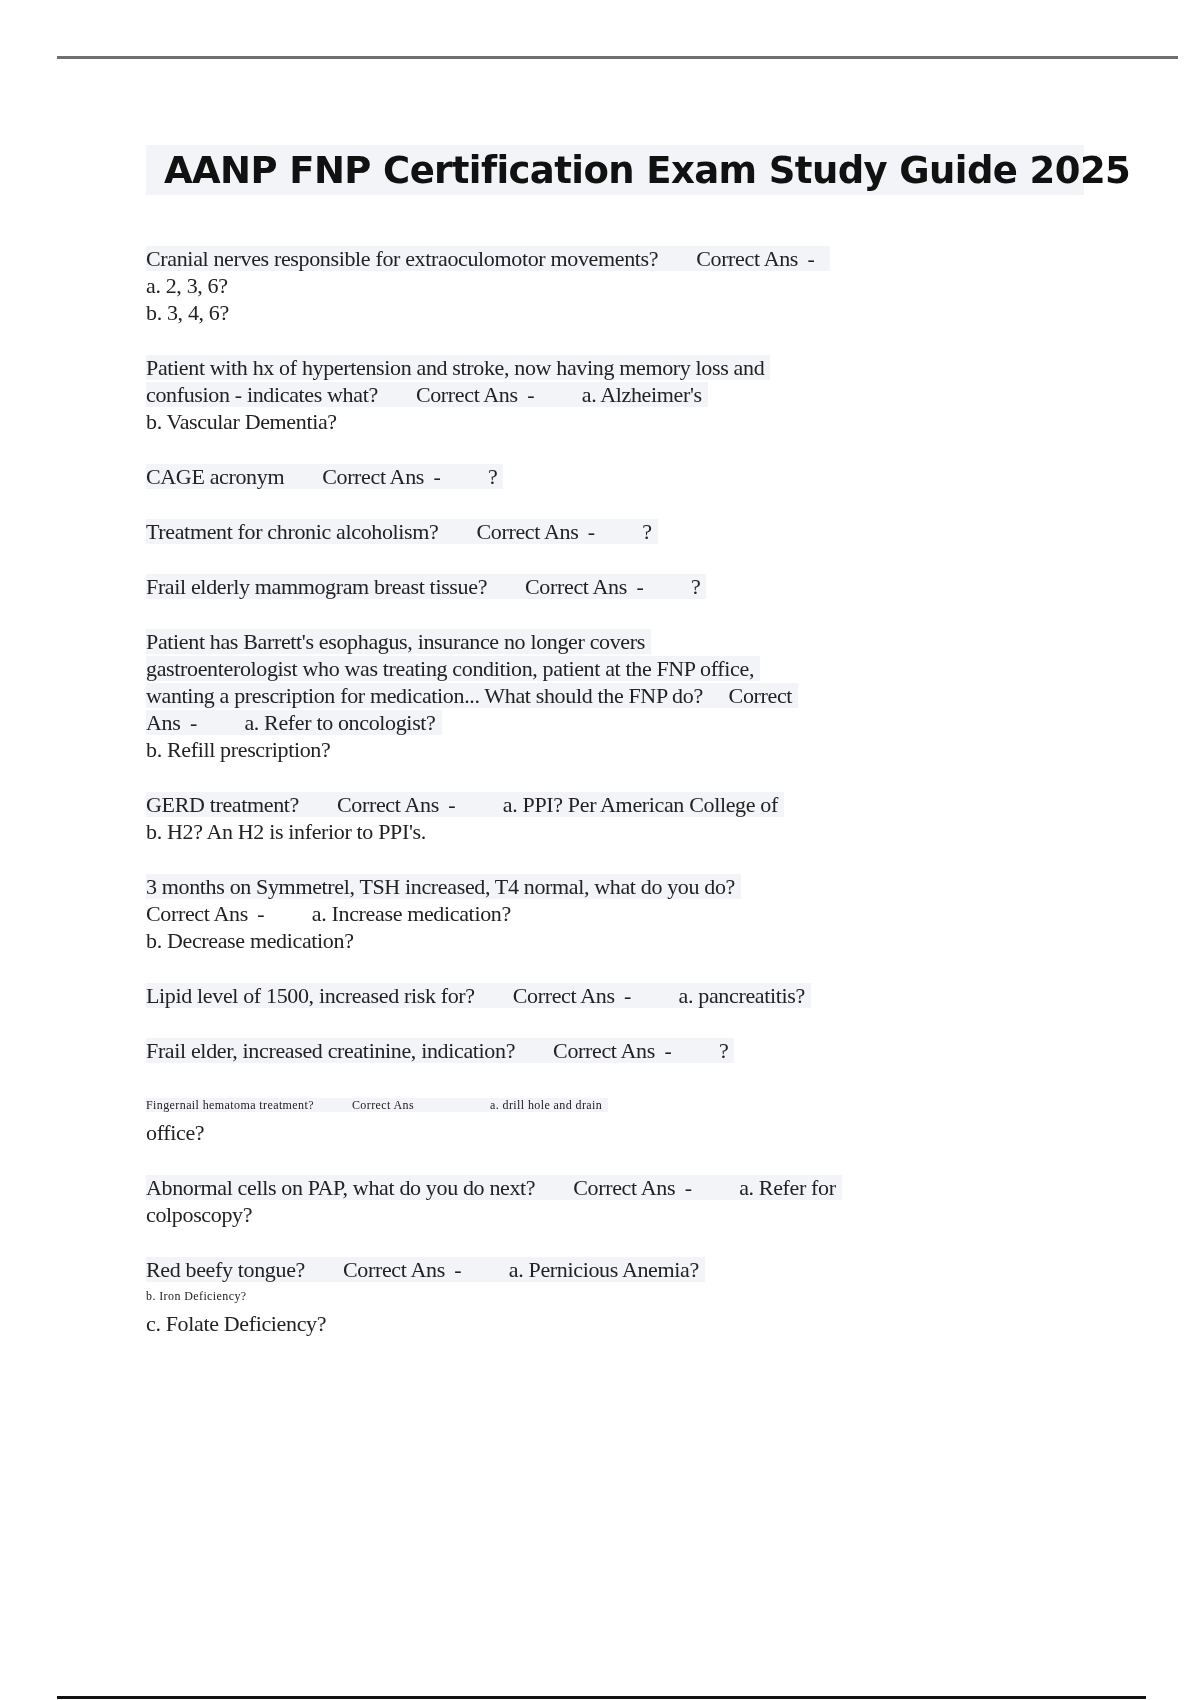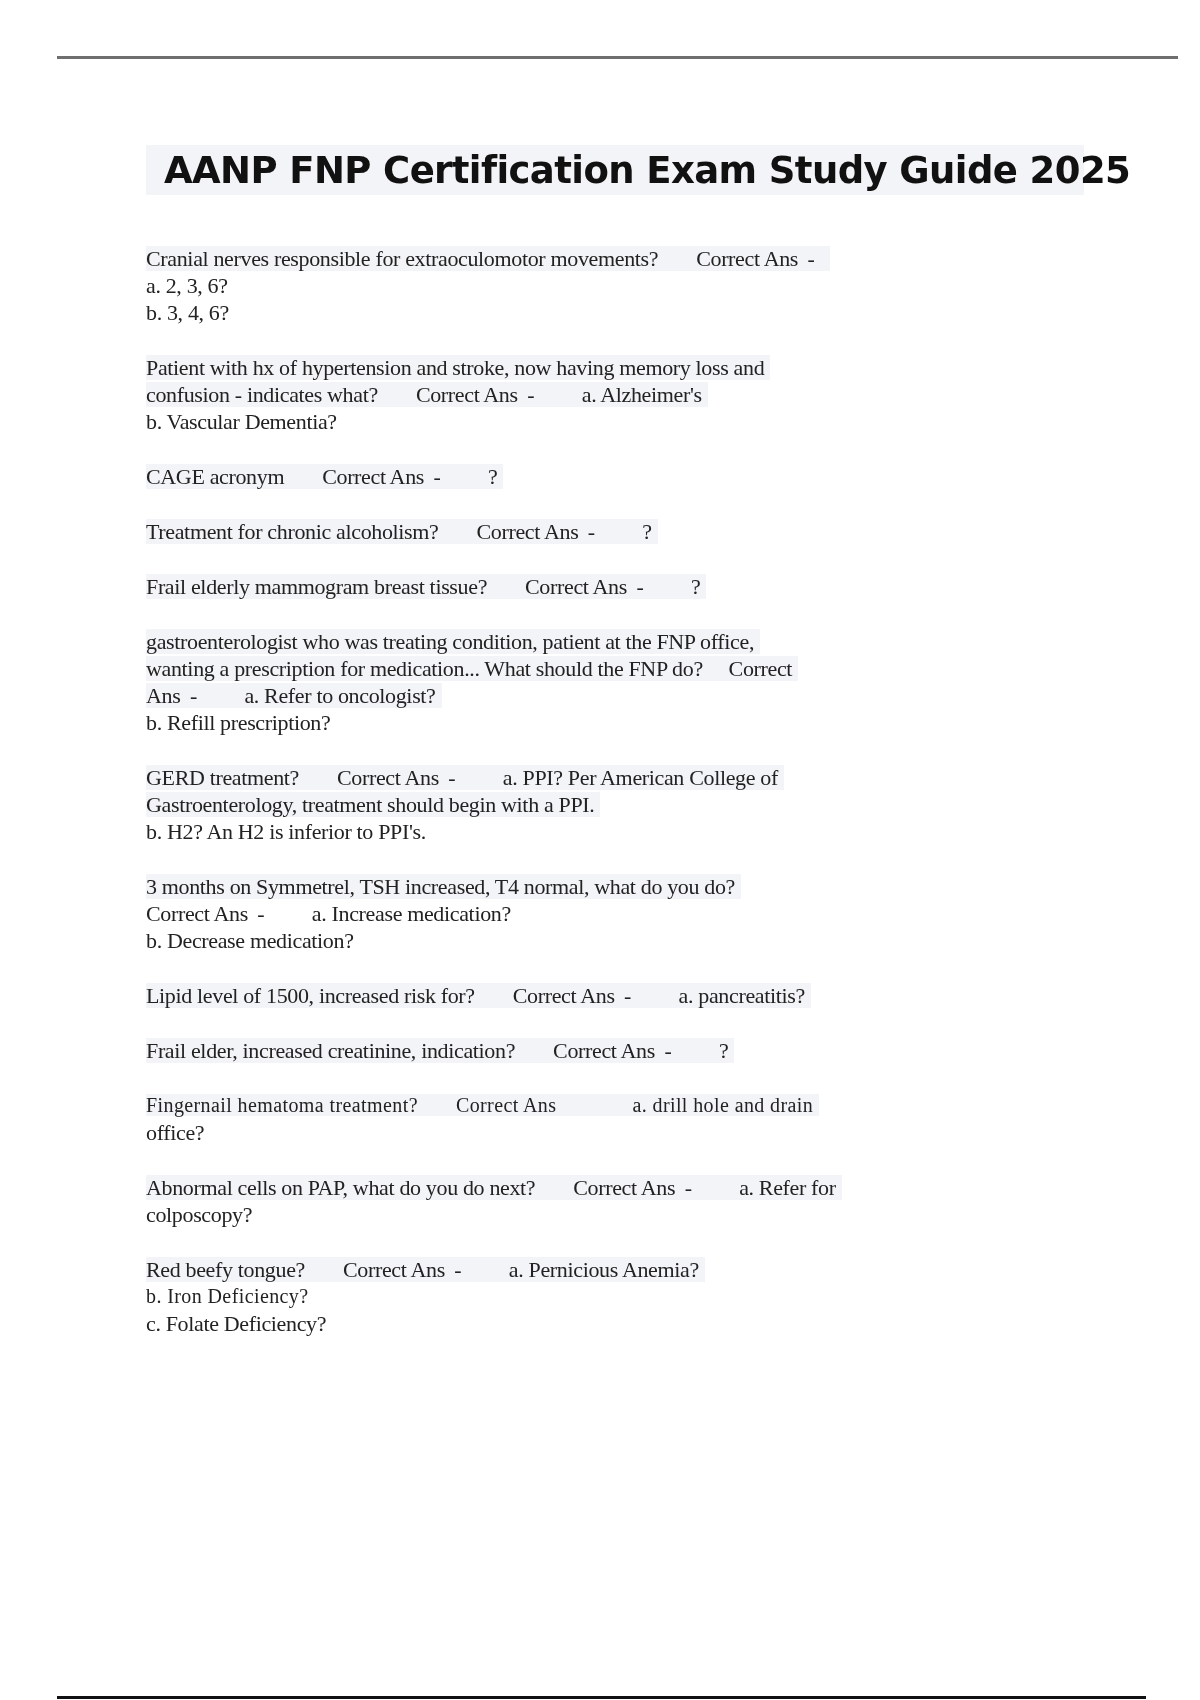--- a/index.html
+++ b/index.html
@@ -75,21 +75,21 @@
     .gap {
       display: inline-block;
       width: 38px;
     }
     .dash {
       display: inline-block;
       width: 26px;
       text-align: center;
     }
     .small {
-      font-size: 20px;
+      font-size: 12px;
       letter-spacing: 0.4px;
     }
   </style>
 </head>
 <body>
 
 <div class="top-rule"></div>
 
 <div class="title-box">
   <h1 class="title">AANP FNP Certification Exam Study Guide 2025</h1>
@@ -115,29 +115,29 @@
 
   <div class="qa">
     <span class="line hl"><span class="hlbg"><span>Treatment for chronic alcoholism?</span><span class="gap"></span><span>Correct Ans</span><span class="dash">-</span><span class="gap"></span><span>?</span></span></span>
   </div>
 
   <div class="qa">
     <span class="line hl"><span class="hlbg"><span>Frail elderly mammogram breast tissue?</span><span class="gap"></span><span>Correct Ans</span><span class="dash">-</span><span class="gap"></span><span>?</span></span></span>
   </div>
 
   <div class="qa">
+    <span class="line hl"><span class="hlbg">Patient has Barrett's esophagus, insurance no longer covers</span></span>
     <span class="line hl"><span class="hlbg">gastroenterologist who was treating condition, patient at the FNP office,</span></span>
     <span class="line hl"><span class="hlbg" style="white-space:pre;text-align:right;">wanting a prescription for medication... What should the FNP do?     Correct</span></span>
     <span class="line hl"><span class="hlbg"><span>Ans</span><span class="dash">-</span><span class="gap"></span><span>a. Refer to oncologist?</span></span></span>
     <span class="line">b. Refill prescription?</span>
   </div>
 
   <div class="qa">
     <span class="line hl"><span class="hlbg"><span>GERD treatment?</span><span class="gap"></span><span>Correct Ans</span><span class="dash">-</span><span class="gap"></span><span>a. PPI? Per American College of</span></span></span>
-    <span class="line hl"><span class="hlbg">Gastroenterology, treatment should begin with a PPI.</span></span>
     <span class="line">b. H2? An H2 is inferior to PPI's.</span>
   </div>
 
   <div class="qa">
     <span class="line hl"><span class="hlbg">3 months on Symmetrel, TSH increased, T4 normal, what do you do?</span></span>
     <span class="line"><span>Correct Ans</span><span class="dash">-</span><span class="gap"></span><span>a. Increase medication?</span></span>
     <span class="line">b. Decrease medication?</span>
   </div>
 
   <div class="qa">

